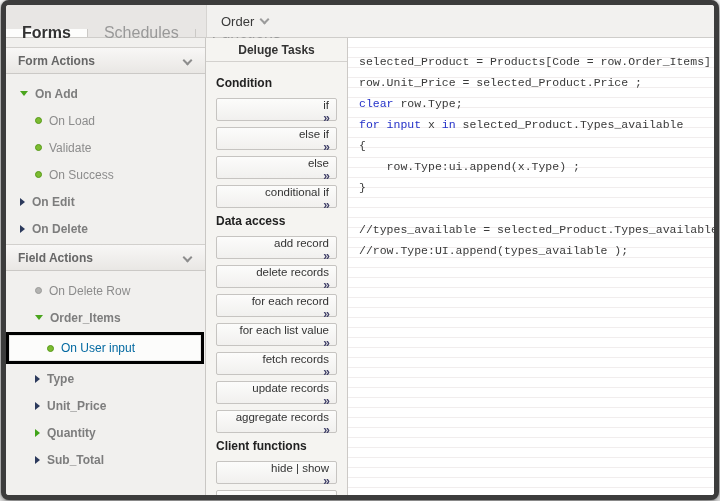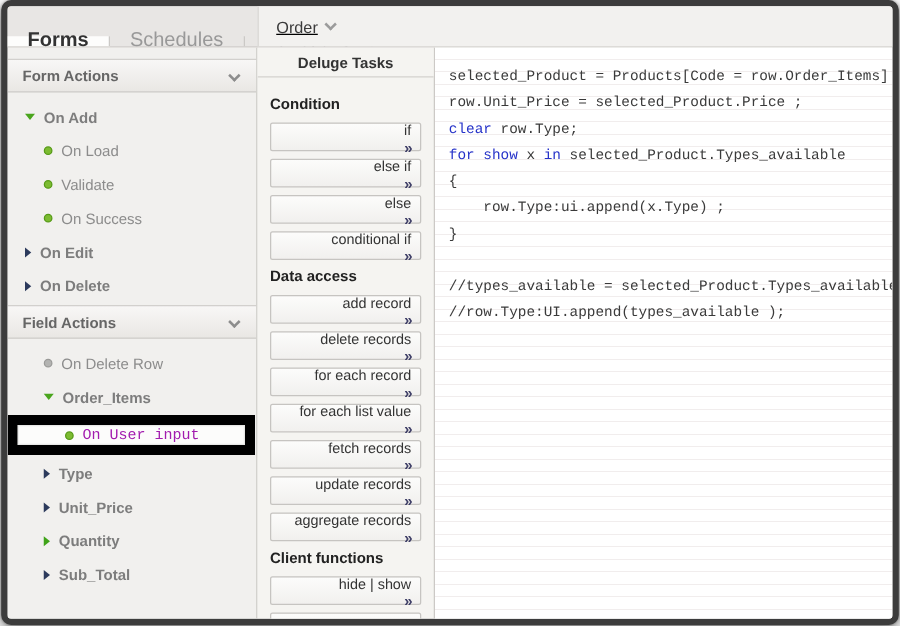--- a/index.html
+++ b/index.html
@@ -14,21 +14,21 @@
 
   
   .topbar { height:33px; display:flex; flex:0 0 33px; background:#e8e6e4; border-bottom:1px solid #cfcdca; }
   .tabs { width:200px; display:flex; flex:0 0 200px; }
   .tab {
     display:flex; align-items:center; justify-content:center;
     font-size:16px; color:#999; cursor:pointer;
     border-right:1px solid #cbc9c6; padding:0 16px; flex:1;margin-top:24px;
   }
   .tab.active { background:#fdfdfc; color:#333; font-weight:bold; border-right:1px solid #cbc9c6; }
-  .orderbar { flex:1; display:flex; align-items:center; background:#f2f1ef; padding-left:14px; border-left:1px solid #d6d4d1;text-decoration:underline; }
+  .orderbar { flex:1; display:flex; align-items:center; background:#f2f1ef; padding-left:14px; border-left:1px solid #d6d4d1; }
   .order-label { font-size:13px; color:#3a3a3a; }
   .chev-down {
     display:inline-block; width:7px; height:7px; margin-left:7px; margin-top:-4px;
     border-right:2px solid #9b9b9b; border-bottom:2px solid #9b9b9b; transform:rotate(45deg);
   }
 
   
   .main { flex:1; display:flex; overflow:hidden; }
 
   
@@ -47,24 +47,23 @@
   .tree-row .marker { flex:0 0 auto; margin-right:7px; }
   .ind-0 { padding-left:14px; }
   .ind-1 { padding-left:29px; }
   .ind-2 { padding-left:38px; }
   .tri-right-dark { width:0; height:0; border-top:4px solid transparent; border-bottom:4px solid transparent; border-left:5px solid #2c3a5c; }
   .tri-right-green { width:0; height:0; border-top:4px solid transparent; border-bottom:4px solid transparent; border-left:5px solid #3fa318; }
   .tri-down-green { width:0; height:0; border-left:4px solid transparent; border-right:4px solid transparent; border-top:5px solid #4aa51d; }
   .dot-green { width:7px; height:7px; border-radius:50%; background:#7cbb31; border:1px solid #569a17; }
   .dot-gray { width:7px; height:7px; border-radius:50%; background:#b3b3b1; border:1px solid #9a9a98; }
   .tree-row.highlighted {
-    background:#fcfcfb; border:8px solid #000000; height:32px;
-    margin:1px 1px 1px 0; color:#a21caf; font-weight:normal;
+    background:#fcfcfb; border:3px solid #000000; height:32px;
+    margin:1px 1px 1px 0; color:#0369a1; font-weight:normal;
     box-shadow:inset 0 0 0 1px #e8e8e6;
-    font-family:Liberation Mono, monospace;
   }
 
   
   .tasks { width:142px; flex:0 0 142px; background:#f5f4f1; border-right:1px solid #ccc9c6; overflow:hidden; }
   .tasks-title {
     height:24px; line-height:24px; text-align:center; font-size:12px; font-weight:bold; color:#333;
     border-bottom:1px solid #d3d1ce; margin-top:0; background:#f5f4f1;
   }
   .tasks-body { padding:8px 10px 0 10px; }
   .task-group-label { font-size:12px; font-weight:bold; color:#222; margin:6px 0 8px 0; }
@@ -225,21 +224,21 @@
             <span class="dbl-arrow">»</span>
           </div>
           <div class="task-btn"></div>
         </div>
     </div>
 
     <div class="code">
         <div class="code-line"><span>selected_Product = Products[Code = row.Order_Items] ;</span></div>
         <div class="code-line"><span>row.Unit_Price = selected_Product.Price ;</span></div>
         <div class="code-line"><span class="kw">clear</span><span> row.Type;</span></div>
-        <div class="code-line"><span class="kw">for show</span><span> x </span><span class="kw">in</span><span> selected_Product.Types_available</span></div>
+        <div class="code-line"><span class="kw">for input</span><span> x </span><span class="kw">in</span><span> selected_Product.Types_available</span></div>
         <div class="code-line"><span>{</span></div>
         <div class="code-line"><span>    row.Type:ui.append(x.Type) ;</span></div>
         <div class="code-line"><span>}</span></div>
         <div class="code-line">&nbsp;</div>
         <div class="code-line"><span>//types_available = selected_Product.Types_available;</span></div>
         <div class="code-line"><span>//row.Type:UI.append(types_available );</span></div>
       </div>
   </div>
 
 </div>

